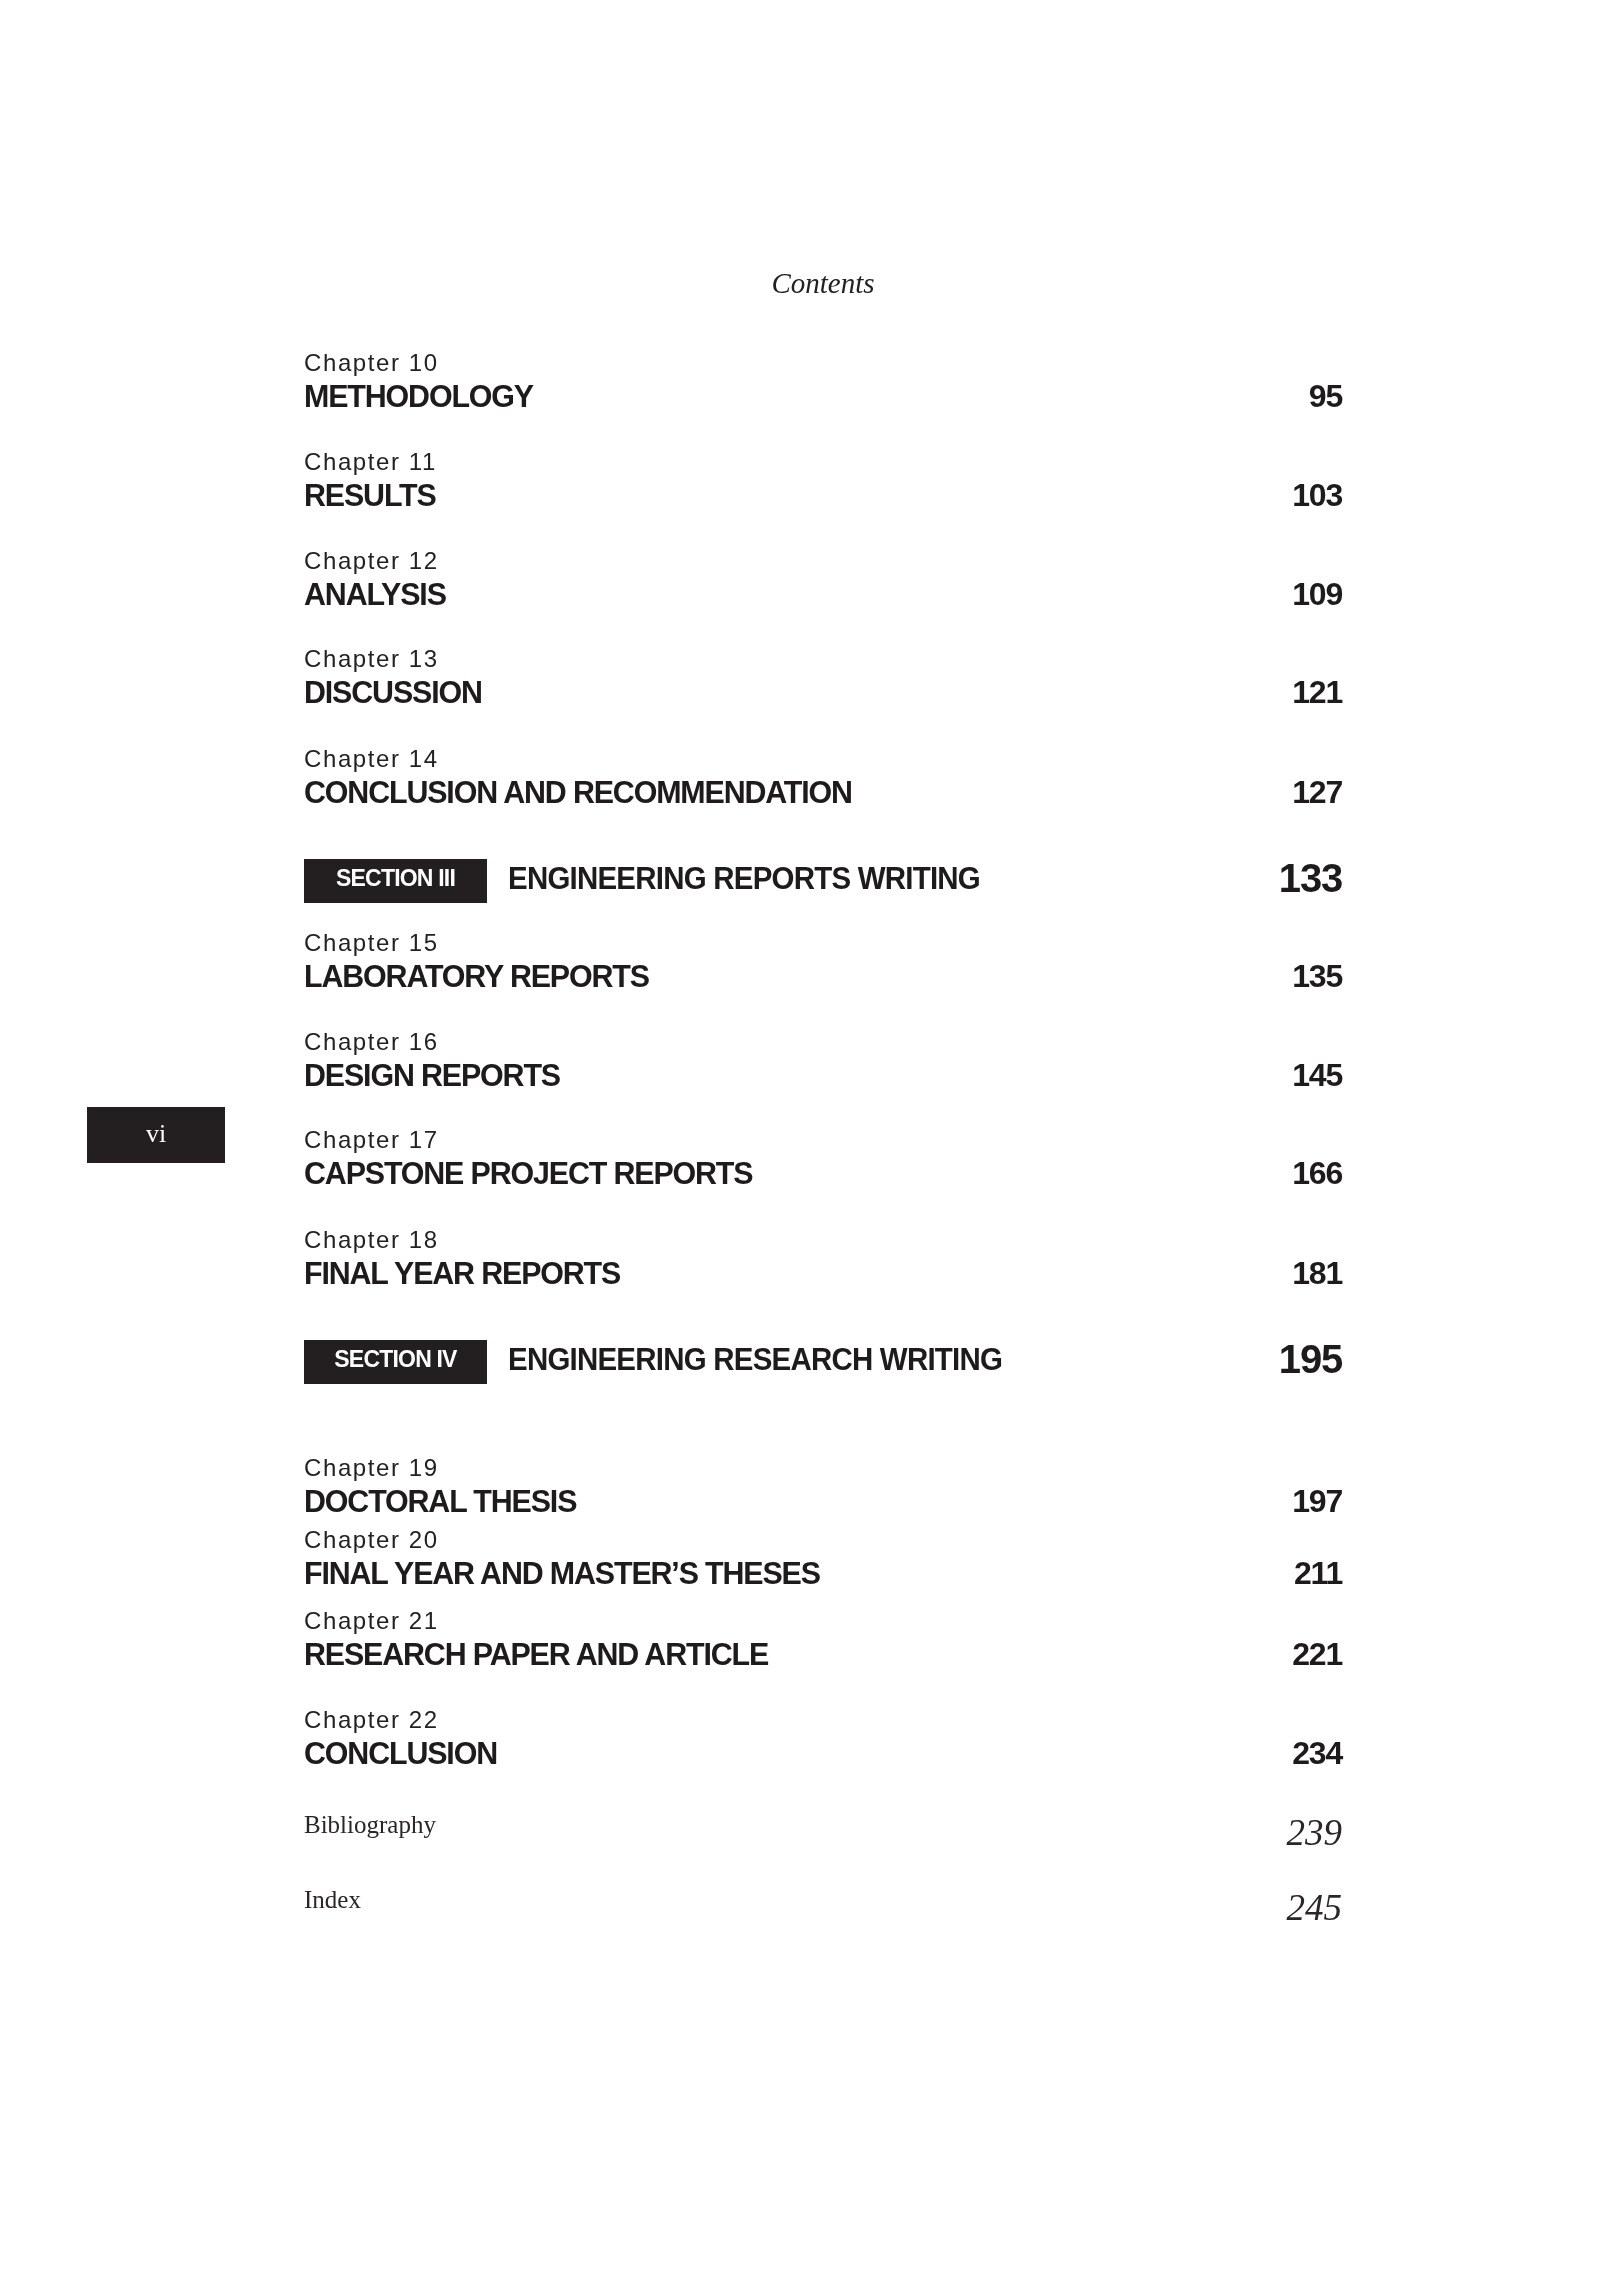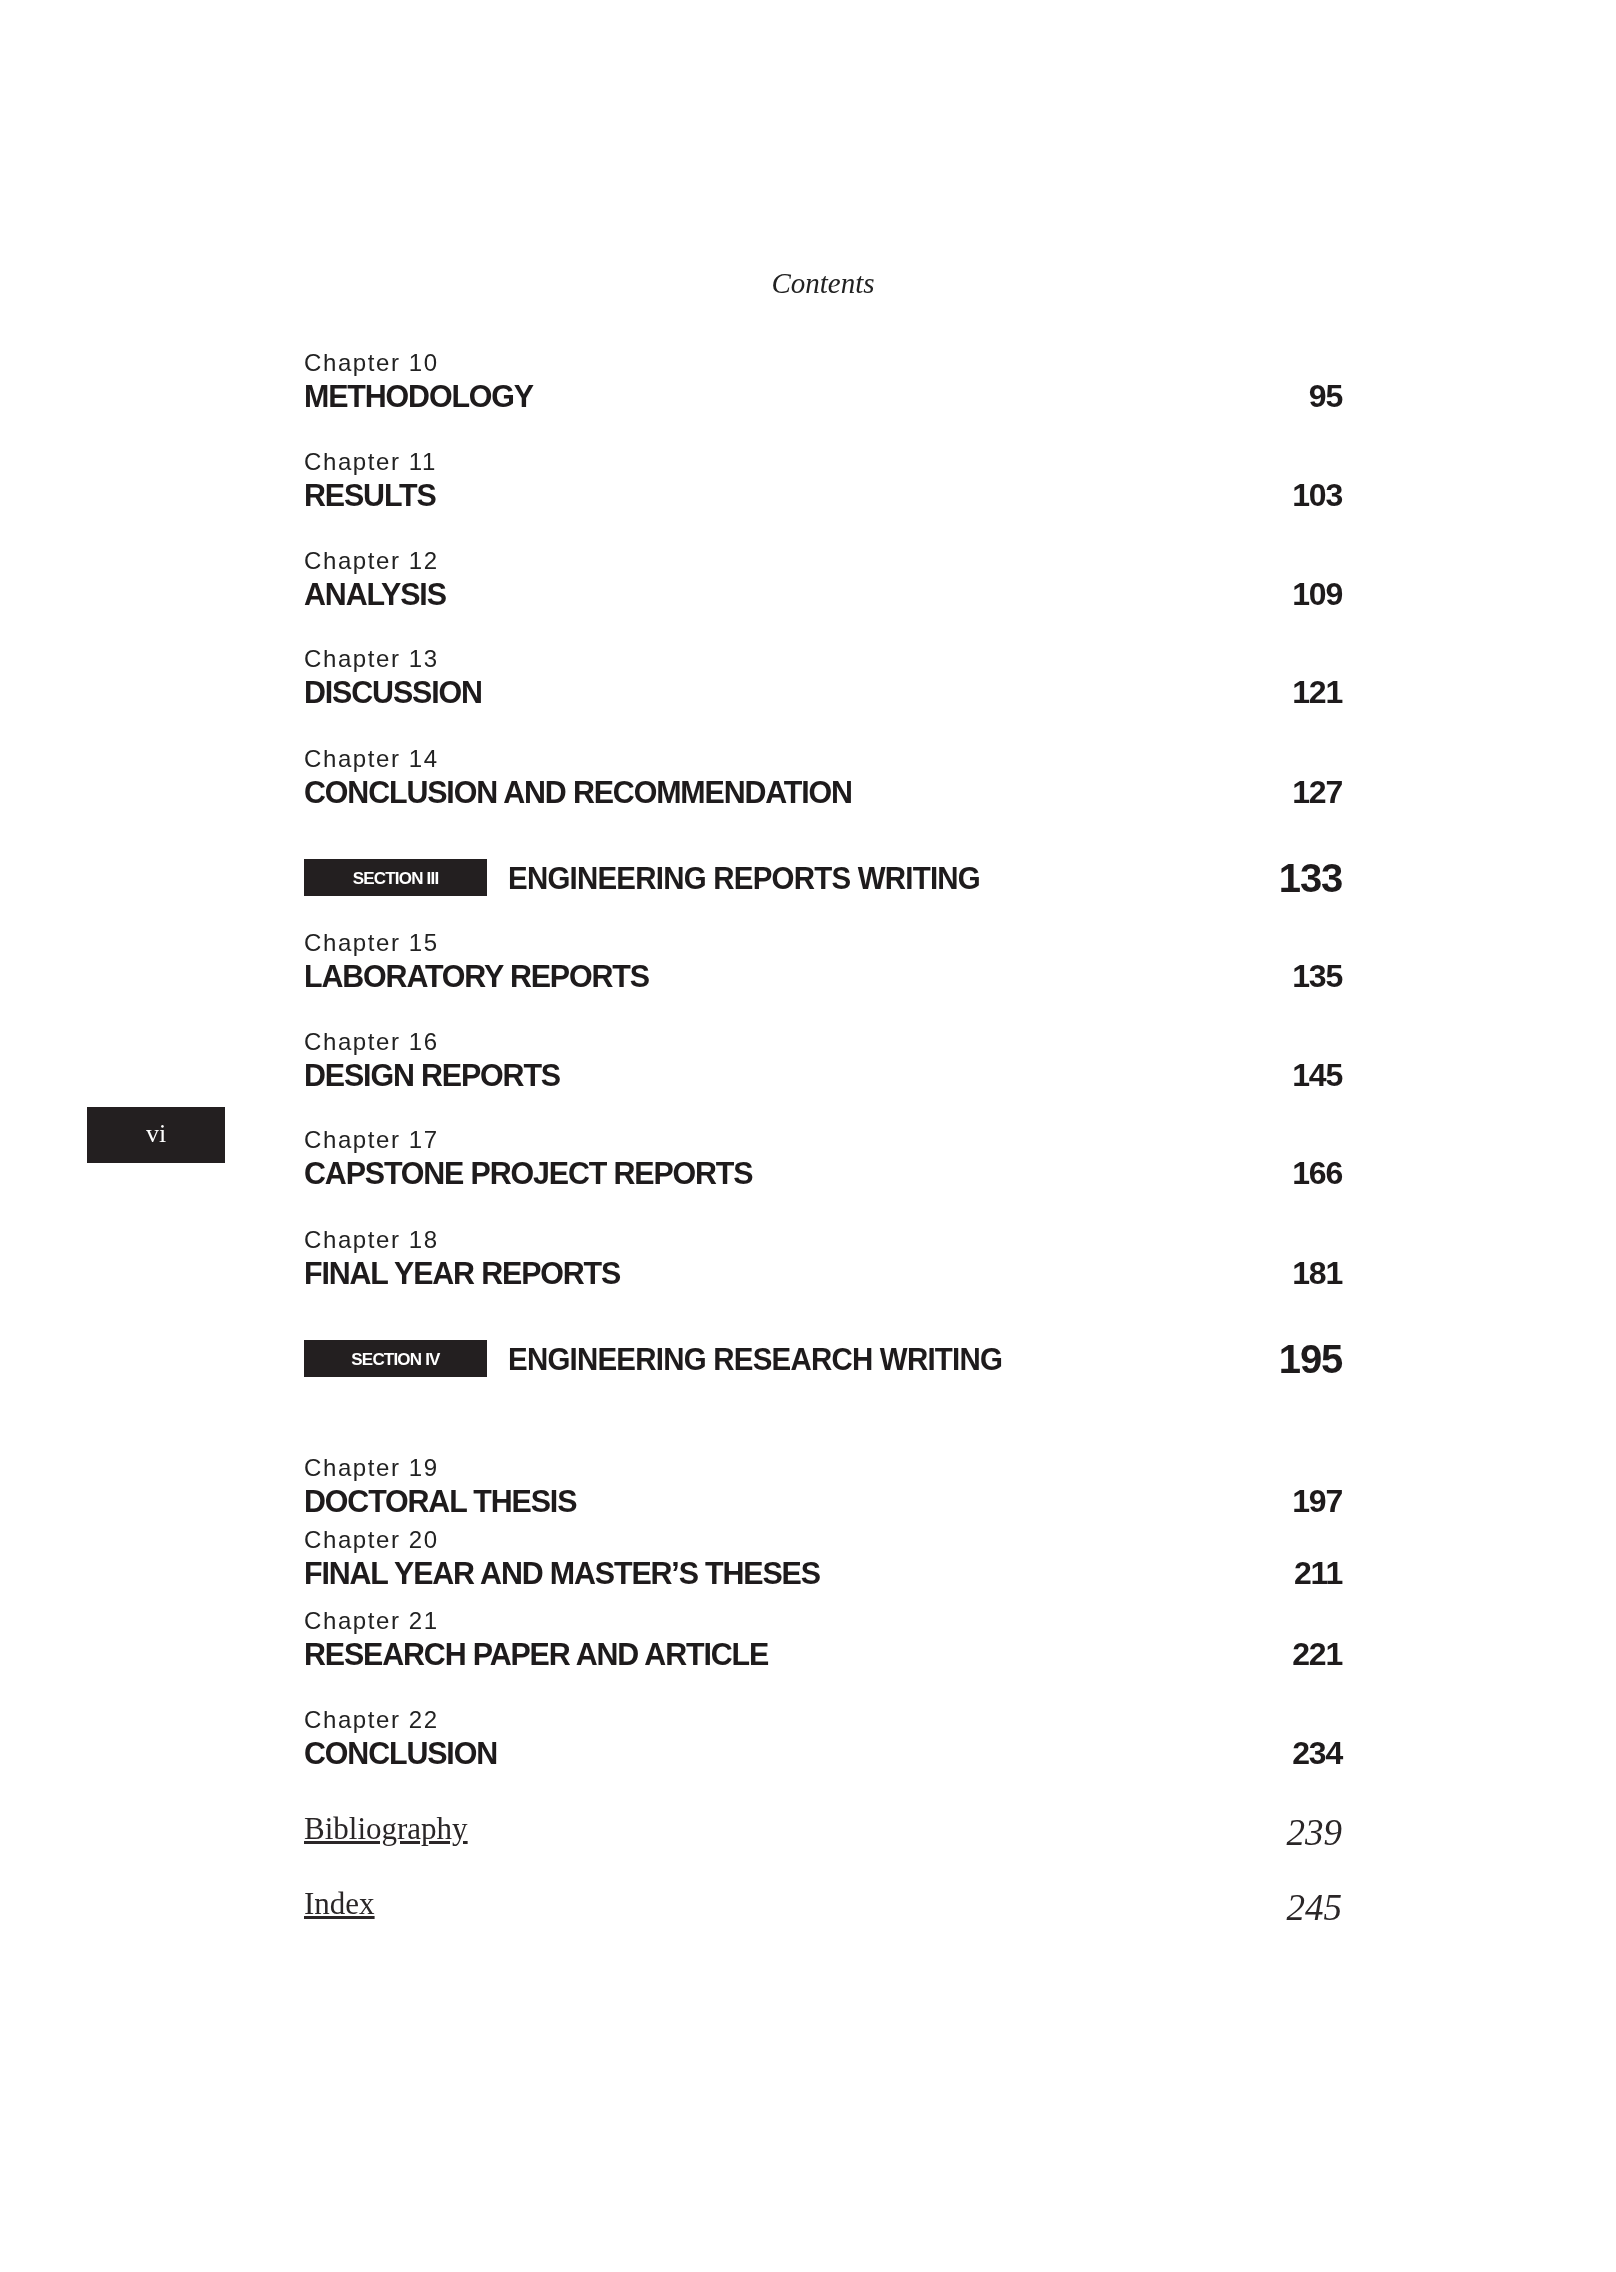--- a/index.html
+++ b/index.html
@@ -6,28 +6,28 @@
   body { width:1617px; height:2273px; background:#ffffff; position:relative; overflow:hidden; color:#1e1b1c; }
   .running-head { position:absolute; left:0; width:1646px; top:267px; text-align:center;
     font-family:"Liberation Serif", serif; font-style:italic; font-size:29px; color:#222; }
   .entry { position:absolute; left:304px; width:1038px; }
   .ch-label { position:absolute; left:0; font-family:"Liberation Sans", sans-serif; font-size:24px;
     letter-spacing:1.6px; color:#222; white-space:nowrap; }
   .ch-title { position:absolute; left:0; font-family:"Liberation Sans", sans-serif; font-weight:bold;
     font-size:32px; letter-spacing:-1.2px; color:#1e1b1c; white-space:nowrap; transform:scaleX(0.95); transform-origin:left center; }
   .pg { position:absolute; right:0; font-family:"Liberation Sans", sans-serif; font-weight:bold;
     font-size:32px; letter-spacing:-1.2px; color:#1e1b1c; white-space:nowrap; }
-  .sec-badge { position:absolute; left:0; background:#231f20; color:#fff; width:183px; height:37px;
-    font-family:"Liberation Sans", sans-serif; font-size:17px; font-weight:bold; line-height:39px; text-align:center;
+  .sec-badge { position:absolute; left:0; background:#231f20; color:#fff; width:183px; height:44px;
+    font-family:"Liberation Sans", sans-serif; font-size:23px; font-weight:bold; line-height:39px; text-align:center;
     letter-spacing:-0.8px; }
   .sec-title { position:absolute; left:204px; font-family:"Liberation Sans", sans-serif; font-size:31px; font-weight:bold;
     letter-spacing:-0.8px; color:#1e1b1c; white-space:nowrap; line-height:39px; transform:scaleX(0.95); transform-origin:left center; }
   .sec-pg { position:absolute; right:0; font-family:"Liberation Sans", sans-serif; font-size:40px; font-weight:bold;
     letter-spacing:-1.2px; line-height:39px; }
-  .back-title { position:absolute; left:0; font-family:"Liberation Serif", serif; font-size:31px; color:#2a2627;text-decoration:underline; }
+  .back-title { position:absolute; left:0; font-family:"Liberation Serif", serif; font-size:25px; color:#2a2627; }
   .back-pg { position:absolute; right:0; font-family:"Liberation Serif", serif; font-size:37px; color:#2a2627;font-style:italic; }
   .folio { position:absolute; left:87px; top:1107px; width:138px; height:56px; background:#231f20;
     color:#fff; font-family:"Liberation Serif", serif; font-size:26px; text-align:center; line-height:53px; }
 </style>
 </head>
 <body>
 
 <div class="running-head">Contents</div>
 
 <div class="entry" style="top:349px;height:65px;">

